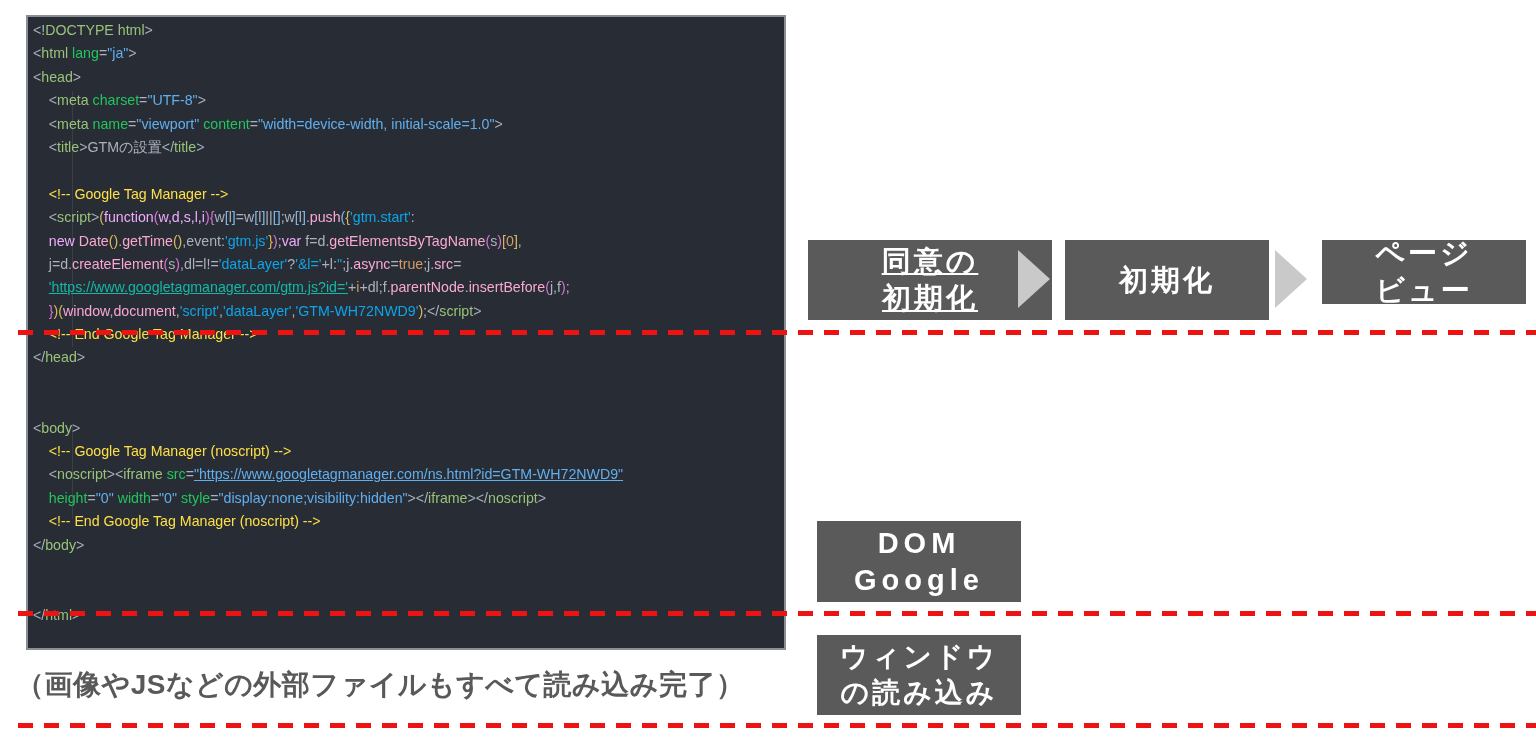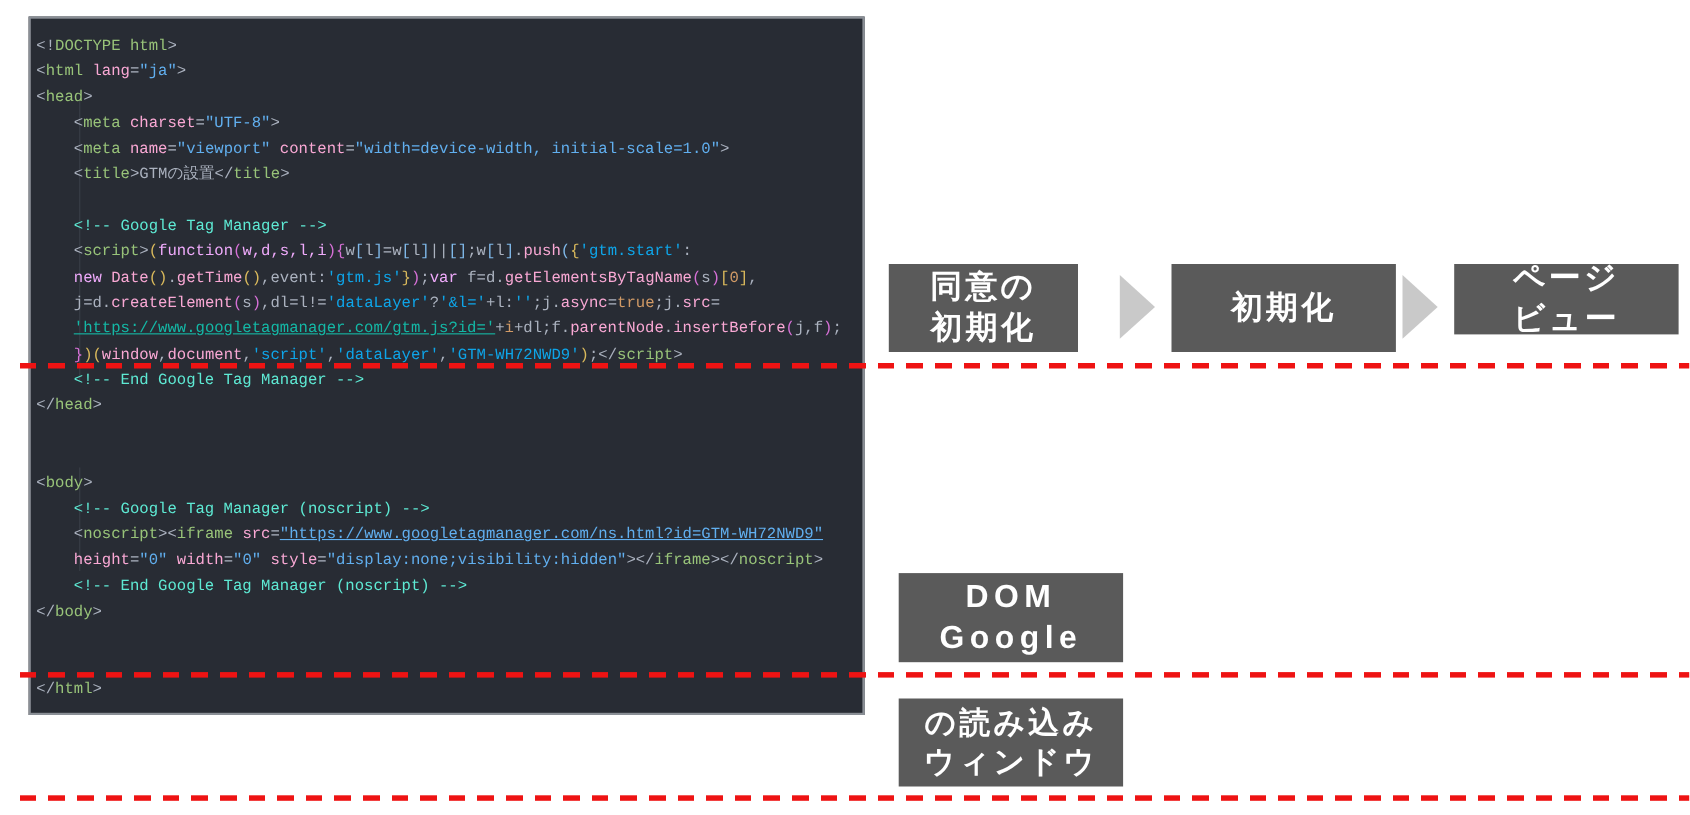--- a/index.html
+++ b/index.html
@@ -23,31 +23,30 @@
   .indent-guide {
     position: absolute;
     left: 44px; width: 1px;
     background: #3a3f47;
   }
   .guide-head { top: 74px; height: 256px; }
   .guide-body { top: 408px; height: 94px; }
   pre.code {
     position: absolute;
     left: 5px; top: 2px; right: 2px;
-    font-family: Liberation Mono, monospace;
+    font-family: Liberation Sans, sans-serif;
     font-size: 14.2px;
-    margin-top: 12px;
   }
   .cl { height: 23.4px; line-height: 23.4px; white-space: pre; }
   .pln { color: #abb2bf; }
   .tag { color: #98c379; }
-  .att { color: #f9a8d4; }
+  .att { color: #22c55e; }
   .avl { color: #61afef; }
   .avu { color: #61afef; text-decoration: underline; }
-  .cmt { color: #5eead4; }
+  .cmt { color: #fde047; }
   .kwd { color: #f0abfc; }
   .fnc { color: #f9a8d4; }
   .num { color: #d19a66; }
   .jst { color: #0ea5e9; }
   .jsu { color: #14b8a6; text-decoration: underline; }
   .br1 { color: #d9b95c; }
   .br2 { color: #d670d6; }
   .br3 { color: #7fb8e8; }
 
   
@@ -58,21 +57,21 @@
     display: flex;
     flex-direction: column;
     align-items: center;
     justify-content: center;
     text-align: center;
     font-weight: bold;
     font-size: 29px;
     line-height: 37px;
     letter-spacing: 3px;
   }
-  .box-consent  { left: 808px;  top: 240px; width: 172px; height: 80px; }
+  .box-consent  { left: 808px;  top: 240px; width: 244px; height: 80px; text-decoration: underline; }
   .box-init     { left: 1065px; top: 240px; width: 204px; height: 80px; }
   .box-pageview { left: 1322px; top: 240px; width: 204px; height: 64px; }
   .box-domready { left: 817px;  top: 521px; width: 204px; height: 81px; letter-spacing: 5px; }
   .box-window   { left: 817px;  top: 635px; width: 204px; height: 80px; font-size: 28px; line-height: 36px; }
 
   .flow-arrow {
     position: absolute;
     width: 0; height: 0;
     border-top: 29px solid transparent;
     border-bottom: 29px solid transparent;
@@ -130,22 +129,23 @@
     <div>ページ</div>
     <div>ビュー</div>
   </div>
 
   <div class="flow-box box-domready">
     <div>DOM</div>
     <div>Google</div>
   </div>
 
   <div class="flow-box box-window">
+    <div>ウィンドウ</div>
     <div>の読み込み</div>
-    <div>ウィンドウ</div>
   </div>
 
+  <div class="caption">（画像やJSなどの外部ファイルもすべて読み込み完了）</div>
 
   <div class="red-line red-line-1"></div>
   <div class="red-line red-line-2"></div>
   <div class="red-line red-line-3"></div>
 
 </div>
 
 </body></html>

